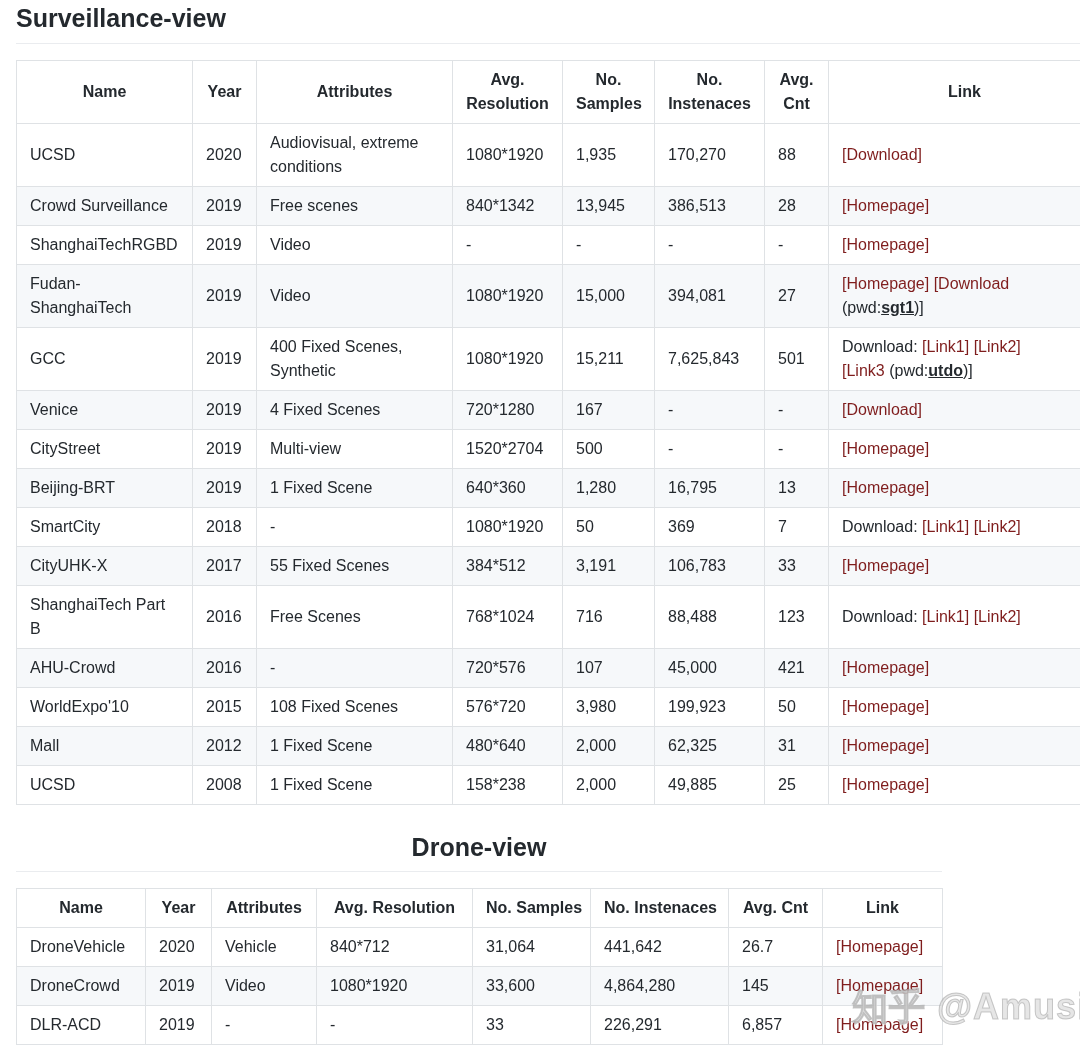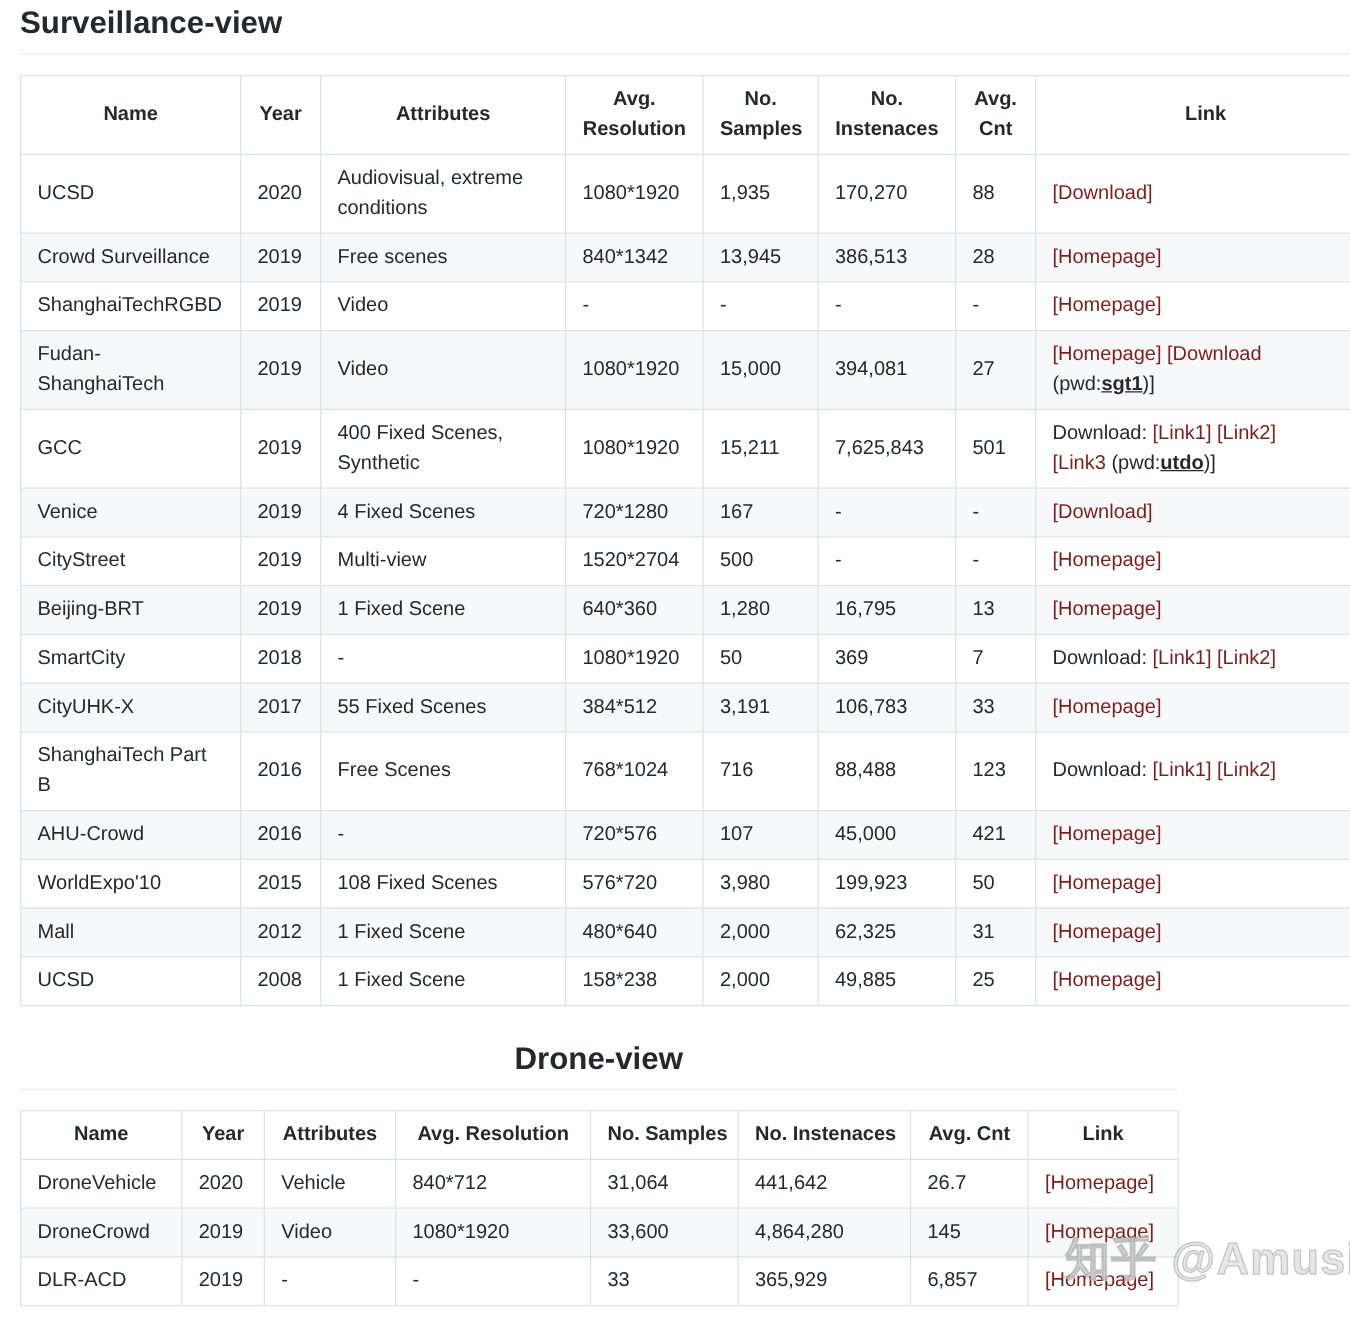--- a/index.html
+++ b/index.html
@@ -265,21 +265,21 @@
           <td>4,864,280</td>
           <td>145</td>
           <td><a class="lnk">[Homepage]</a></td>
         </tr>
         <tr>
           <td>DLR-ACD</td>
           <td>2019</td>
           <td>-</td>
           <td>-</td>
           <td>33</td>
-          <td>365,929</td>
+          <td>226,291</td>
           <td>6,857</td>
           <td><a class="lnk">[Homepage]</a></td>
         </tr>
       </tbody>
   </table>
 
 </div>
 
 <div class="watermark">知乎 @Amusi</div>
 

